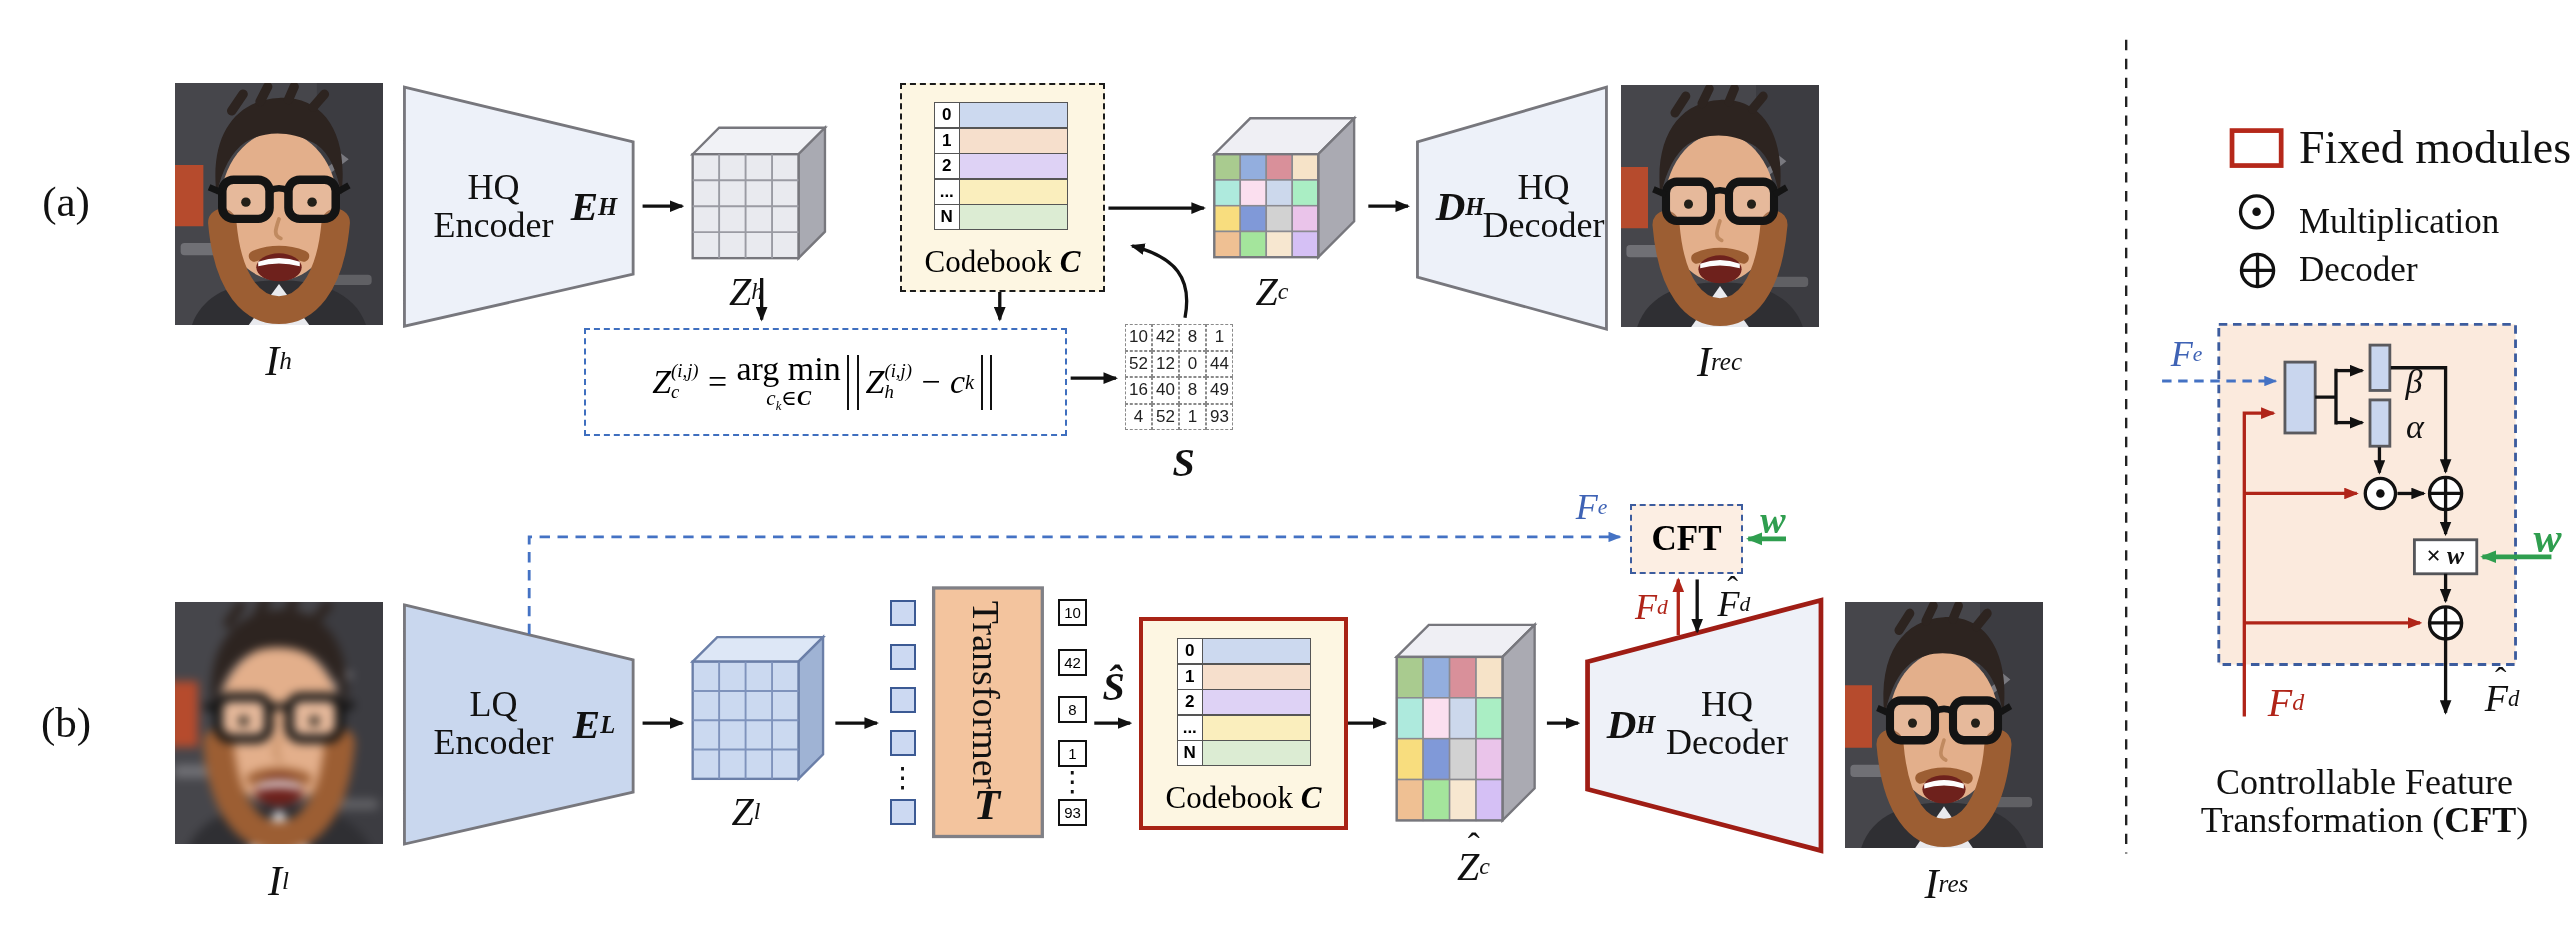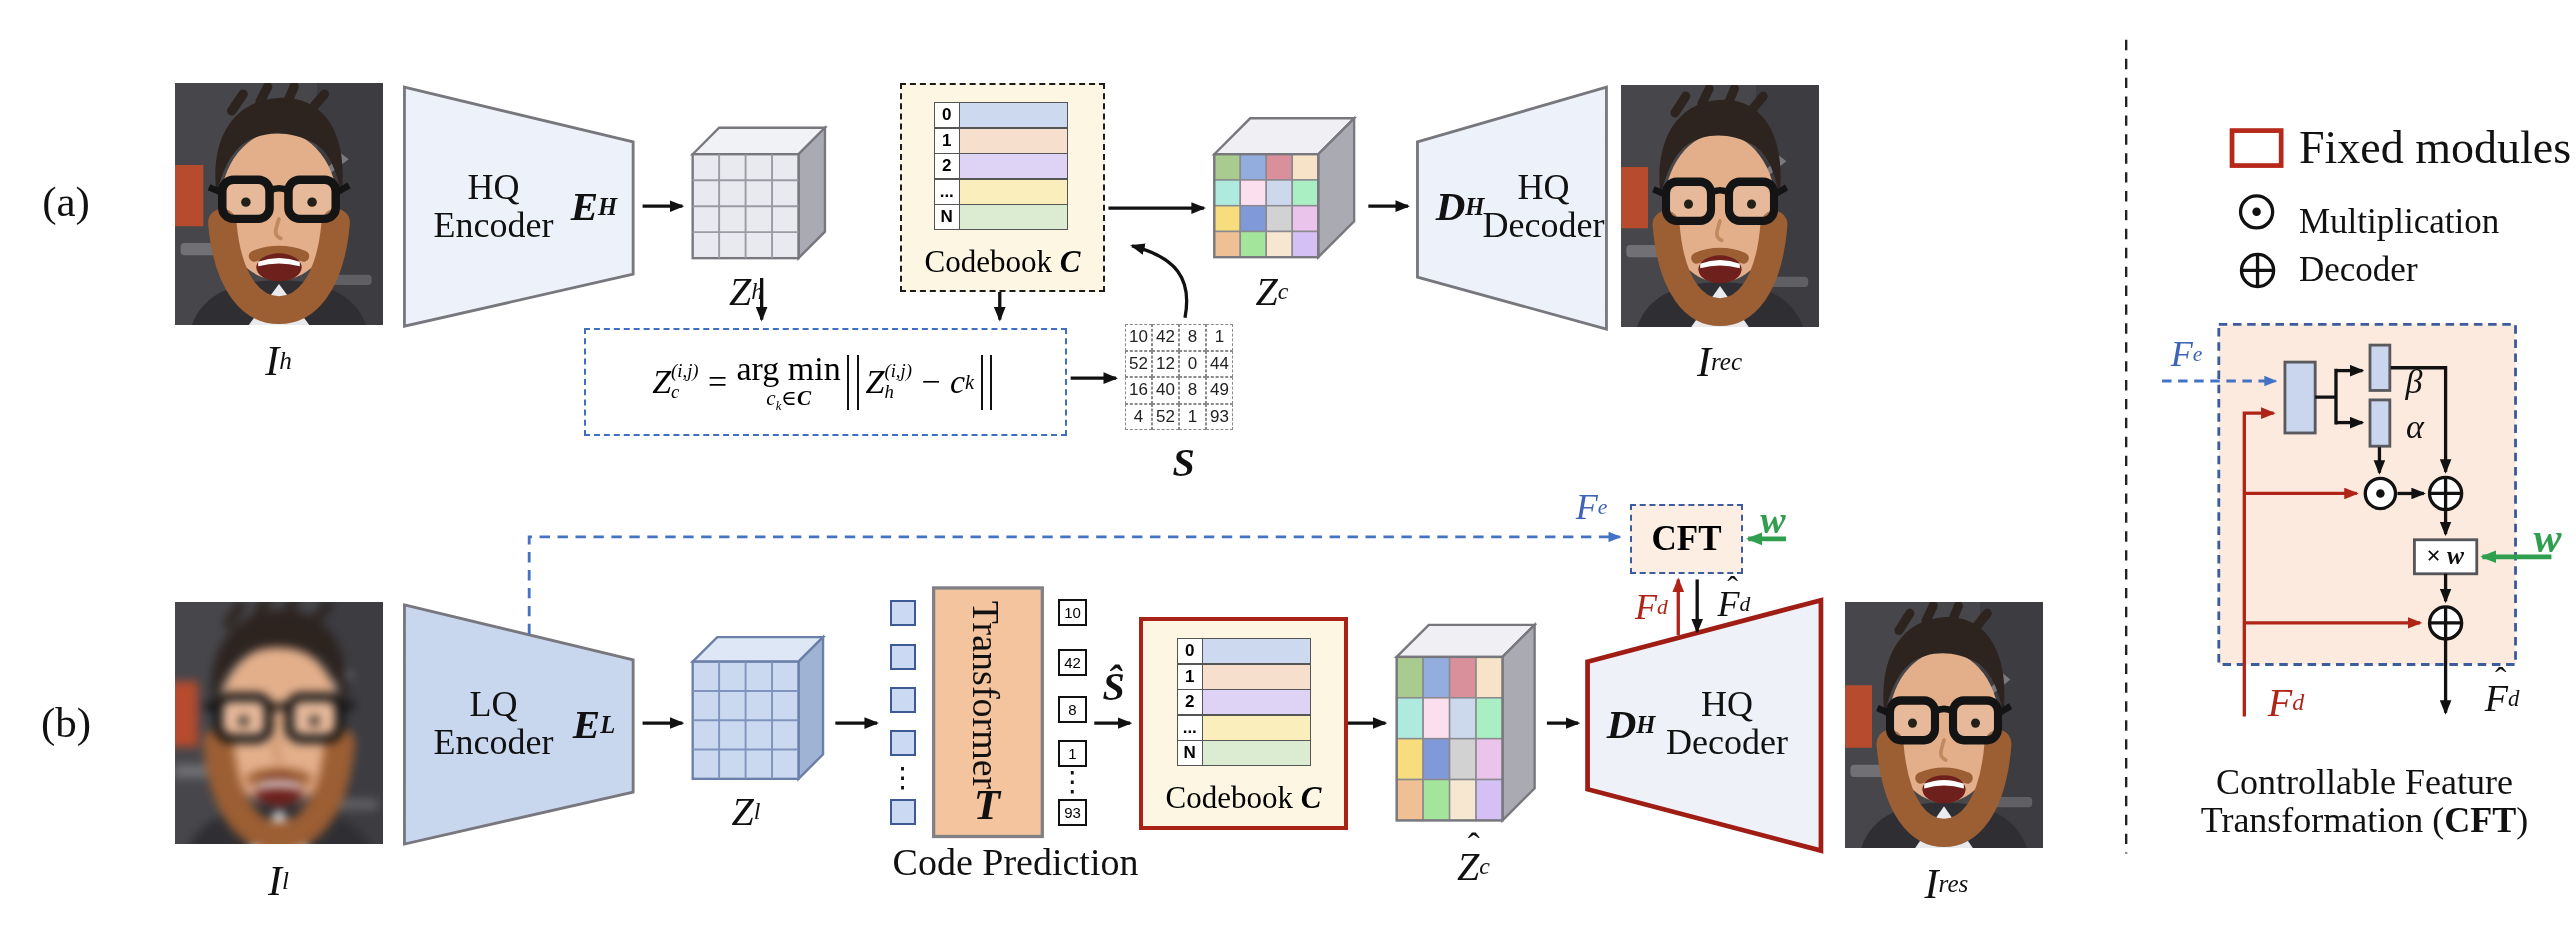--- a/index.html
+++ b/index.html
@@ -525,23 +525,20 @@
         <span class="cb-idx">...</span>
         <span class="cb-bar" style="background-color: rgb(250, 238, 189);"></span>
       </div>
     <div class="cb-row" style="left:34px;top:119px;">
         <span class="cb-idx">N</span>
         <span class="cb-bar" style="background-color: rgb(220, 236, 211);"></span>
       </div>
     <div class="cb-title" style="top:159px;"><span>Codebook</span> <span class="it bd">C</span></div>
   </div>
 
-  <div class="lbl" style="left:855px;top:839px;width:321px;height:47px;font-size:38px;">
-      <span>Code Prediction</span>
-    </div>
 
   <div class="lbl it" style="left:1417px;top:839px;width:113px;height:55px;font-size:40px;">
       <span class="hatw"><span class="hat">ˆ</span><span>Z</span></span>
       <span class="sb">c</span>
     </div>
 
   <div class="cft-box bd" style="left:1630px;top:504px;width:113px;height:70px;font-size:35px;">
       <span>CFT</span>
     </div>
   <div class="lbl it" style="left:1565px;top:484px;width:53px;height:47px;font-size:36px;color:#3f63b5;">

